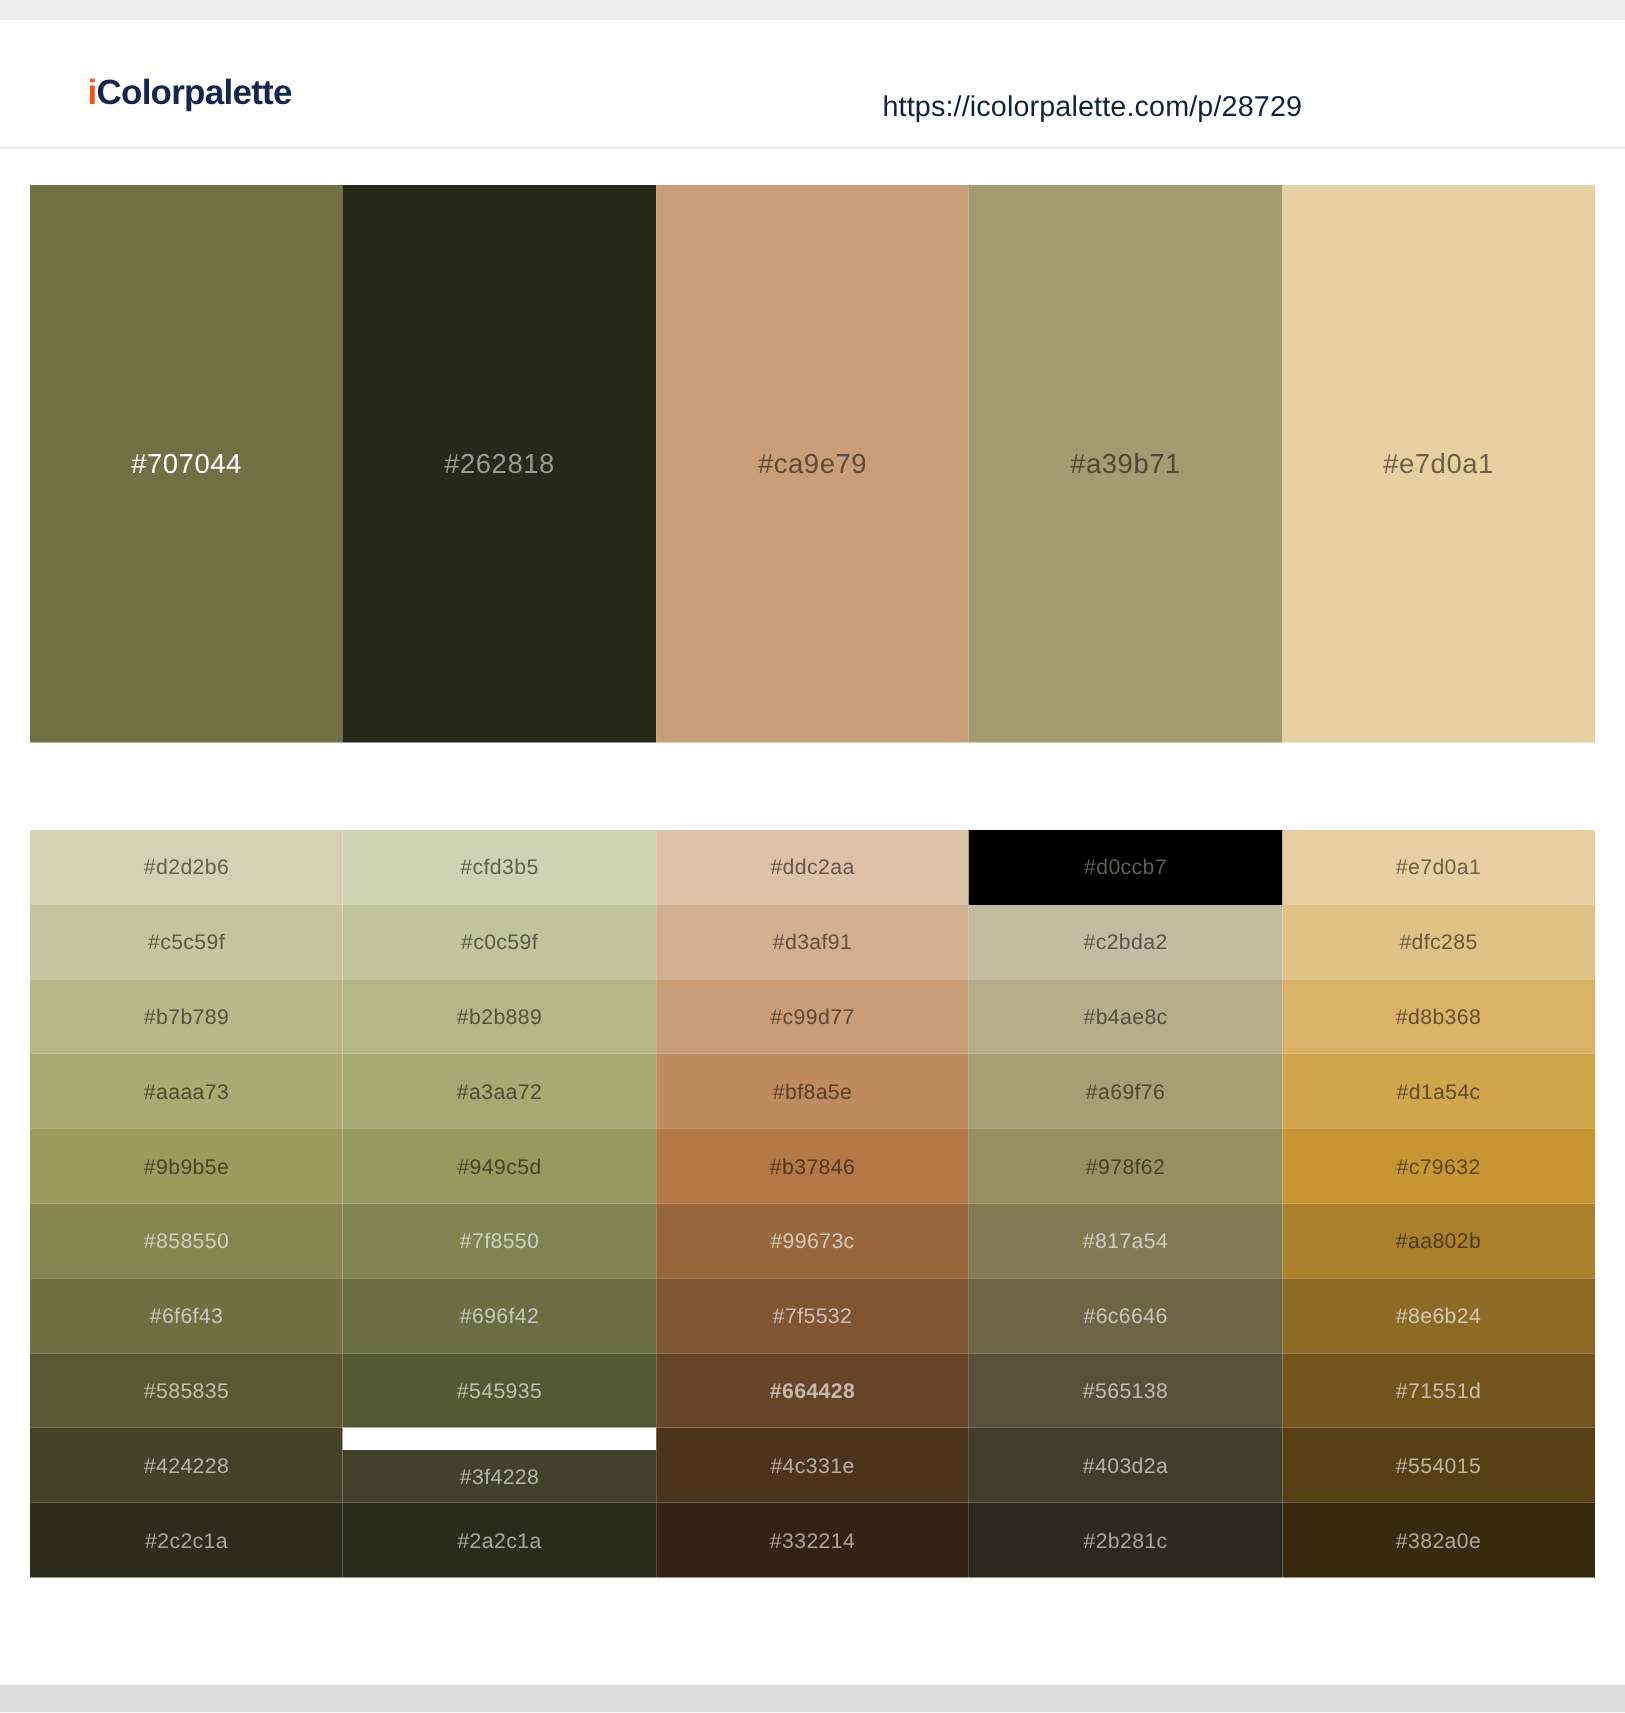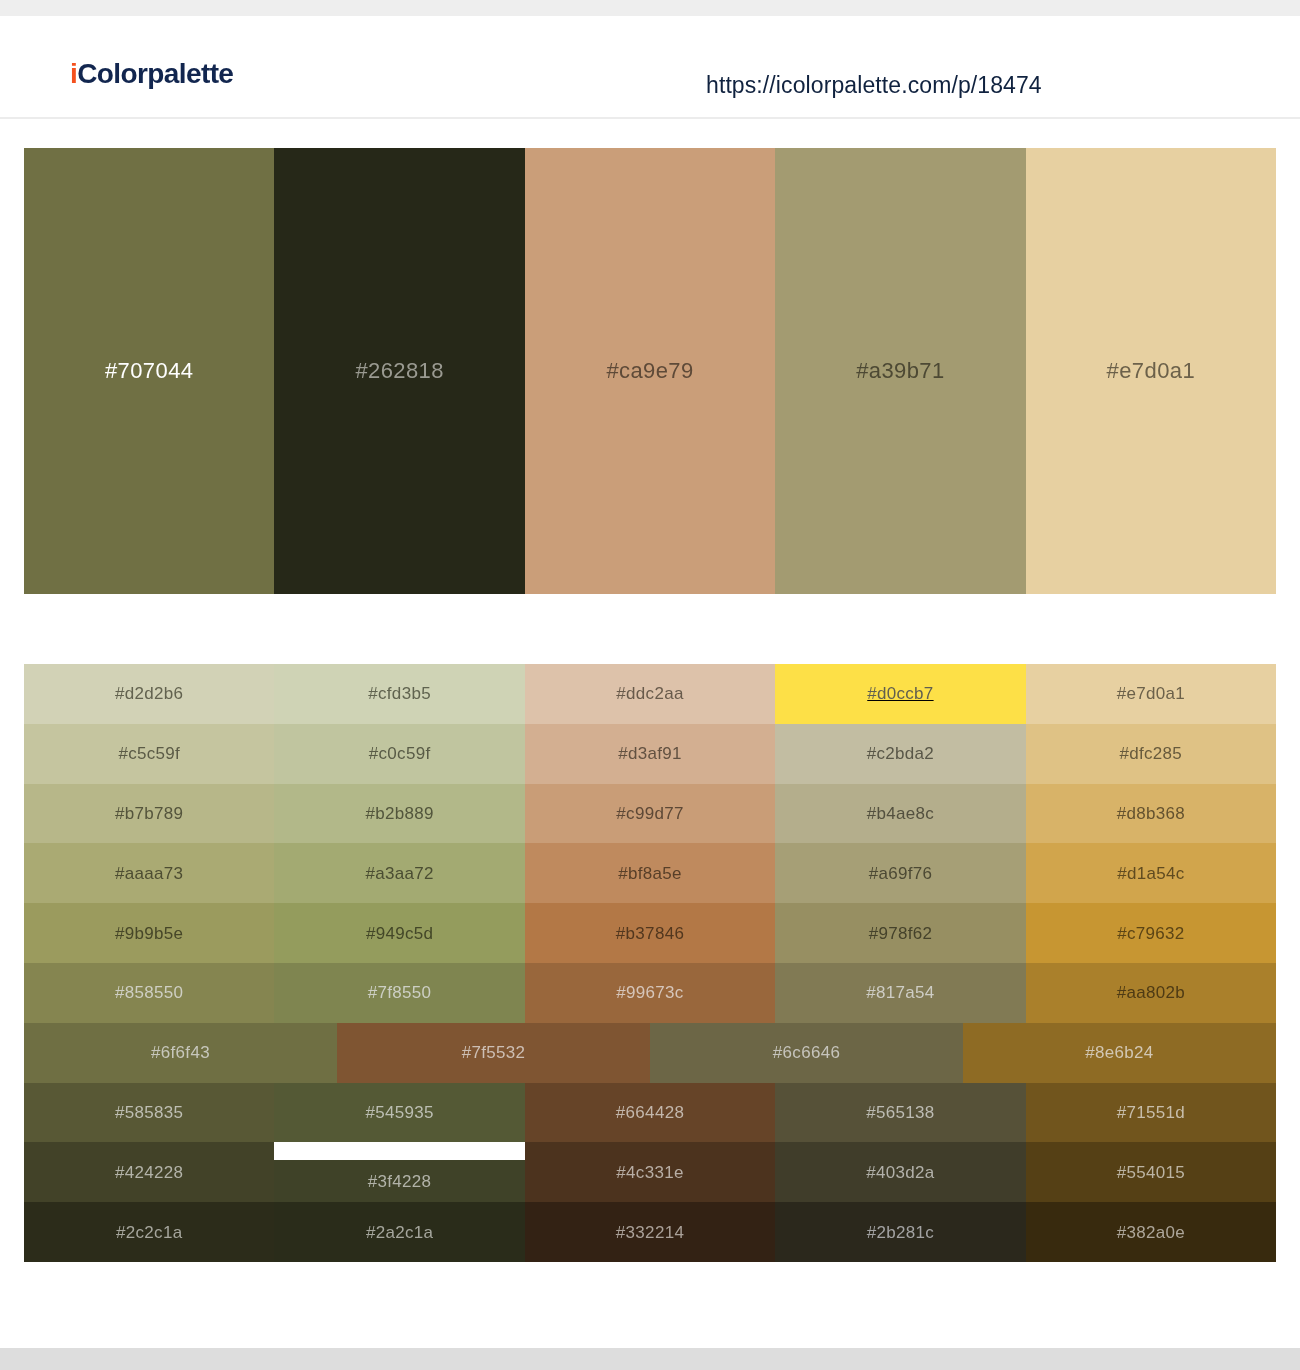--- a/index.html
+++ b/index.html
@@ -125,21 +125,21 @@
 <body>
 
 <div class="page">
 
   <div class="top-strip" style="background: rgb(238, 238, 238);"></div>
 
   <header class="site-header">
     <div class="logo">
       <span class="logo-i">i</span><span class="logo-rest">Colorpalette</span>
     </div>
-    <div class="page-url">https://icolorpalette.com/p/18474</div>
+    <div class="page-url">https://icolorpalette.com/p/28729</div>
   </header>
 
   <section class="palette-strip">
       <div class="palette-swatch" style="background: rgb(112, 112, 68);">
         <span class="palette-label" style="color: #ffffff;">#707044</span>
       </div>
       <div class="palette-swatch" style="background: rgb(38, 40, 24);">
         <span class="palette-label" style="color: rgb(154, 154, 145);">#262818</span>
       </div>
       <div class="palette-swatch" style="background: rgb(202, 158, 121);">
@@ -157,21 +157,21 @@
       <div class="shade-row">
         <div class="shade-cell" style="background: rgb(210, 210, 182);">
           <span class="shade-label" style="color: rgb(98, 98, 79);">#d2d2b6</span>
         </div>
         <div class="shade-cell" style="background: rgb(207, 211, 181);">
           <span class="shade-label" style="color: rgb(96, 99, 79);">#cfd3b5</span>
         </div>
         <div class="shade-cell" style="background: rgb(221, 194, 170);">
           <span class="shade-label" style="color: rgb(104, 90, 75);">#ddc2aa</span>
         </div>
-        <div class="shade-cell" style="background: #fde047; text-decoration: underline;">
+        <div class="shade-cell" style="background: #000000;">
           <span class="shade-label" style="color: rgb(97, 95, 80);">#d0ccb7</span>
         </div>
         <div class="shade-cell" style="background: rgb(231, 208, 161);">
           <span class="shade-label" style="color: rgb(108, 97, 74);">#e7d0a1</span>
         </div>
       </div>
       <div class="shade-row">
         <div class="shade-cell" style="background: rgb(197, 197, 159);">
           <span class="shade-label" style="color: rgb(91, 91, 70);">#c5c59f</span>
         </div>
@@ -253,39 +253,42 @@
           <span class="shade-label" style="color: rgb(206, 205, 197);">#817a54</span>
         </div>
         <div class="shade-cell" style="background: rgb(170, 128, 43);">
           <span class="shade-label" style="color: rgb(78, 58, 20);">#aa802b</span>
         </div>
       </div>
       <div class="shade-row">
         <div class="shade-cell" style="background: rgb(111, 111, 67);">
           <span class="shade-label" style="color: rgb(199, 199, 188);">#6f6f43</span>
         </div>
+        <div class="shade-cell" style="background: rgb(105, 111, 66);">
+          <span class="shade-label" style="color: rgb(197, 199, 188);">#696f42</span>
+        </div>
         <div class="shade-cell" style="background: rgb(127, 85, 50);">
           <span class="shade-label" style="color: rgb(205, 191, 181);">#7f5532</span>
         </div>
         <div class="shade-cell" style="background: rgb(108, 102, 70);">
           <span class="shade-label" style="color: rgb(198, 196, 188);">#6c6646</span>
         </div>
         <div class="shade-cell" style="background: rgb(142, 107, 36);">
           <span class="shade-label" style="color: rgb(210, 199, 180);">#8e6b24</span>
         </div>
       </div>
       <div class="shade-row">
         <div class="shade-cell" style="background: rgb(88, 88, 53);">
           <span class="shade-label" style="color: rgb(190, 190, 179);">#585835</span>
         </div>
         <div class="shade-cell" style="background: rgb(84, 89, 53);">
           <span class="shade-label" style="color: rgb(188, 190, 179);">#545935</span>
         </div>
         <div class="shade-cell" style="background: rgb(102, 68, 40);">
-          <span class="shade-label" style="color: rgb(195, 183, 172);">#664428</span>
+          <span class="shade-label" style="color: rgb(195, 183, 172); font-weight: bold;">#664428</span>
         </div>
         <div class="shade-cell" style="background: rgb(86, 81, 56);">
           <span class="shade-label" style="color: rgb(189, 188, 180);">#565138</span>
         </div>
         <div class="shade-cell" style="background: rgb(113, 85, 29);">
           <span class="shade-label" style="color: rgb(200, 190, 171);">#71551d</span>
         </div>
       </div>
       <div class="shade-row">
         <div class="shade-cell" style="background: rgb(66, 66, 40);">

